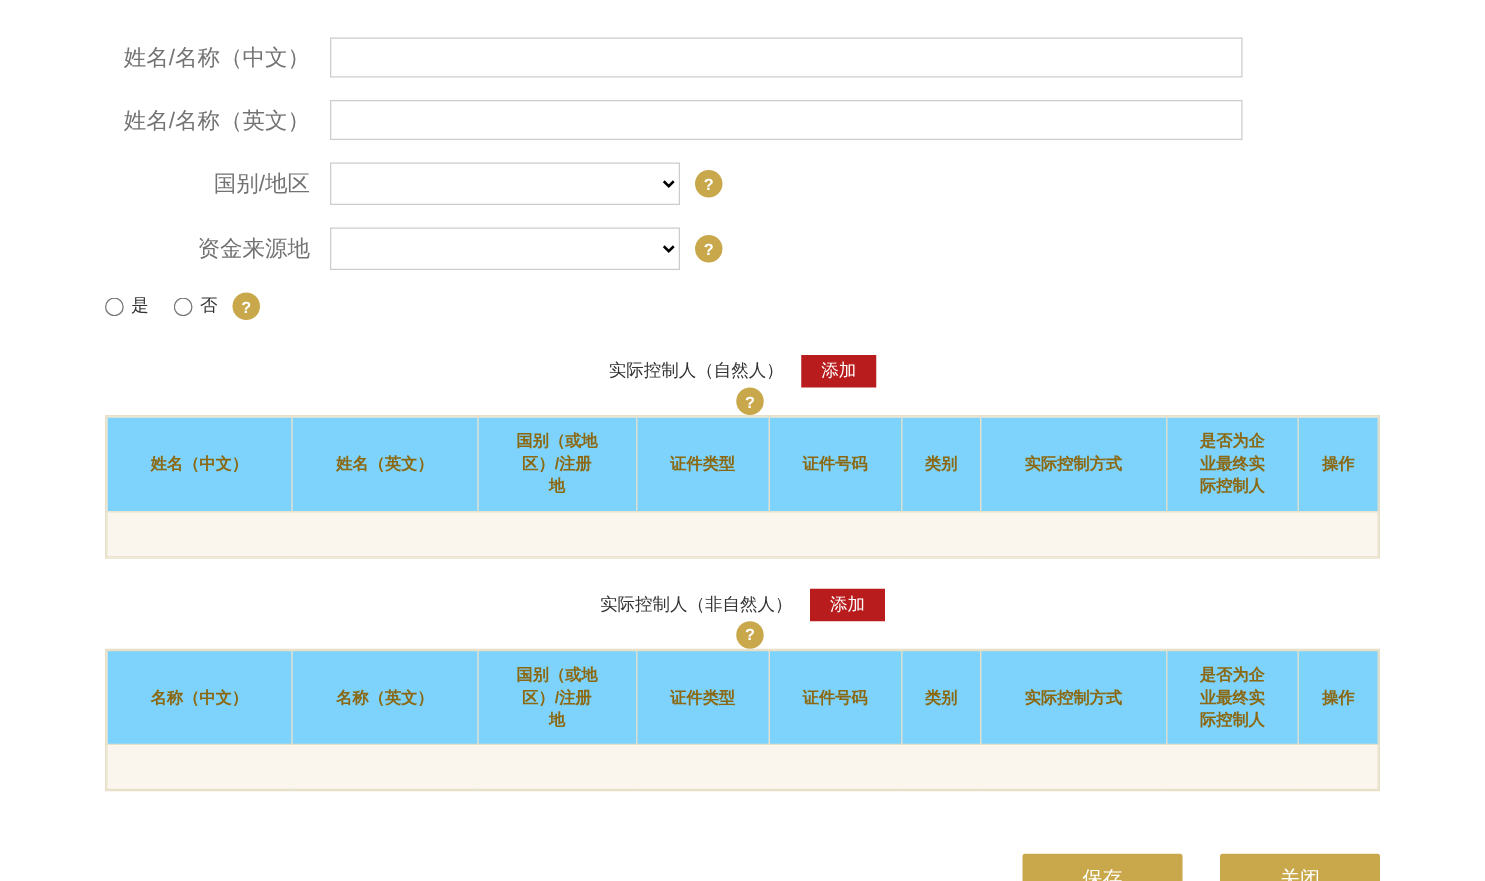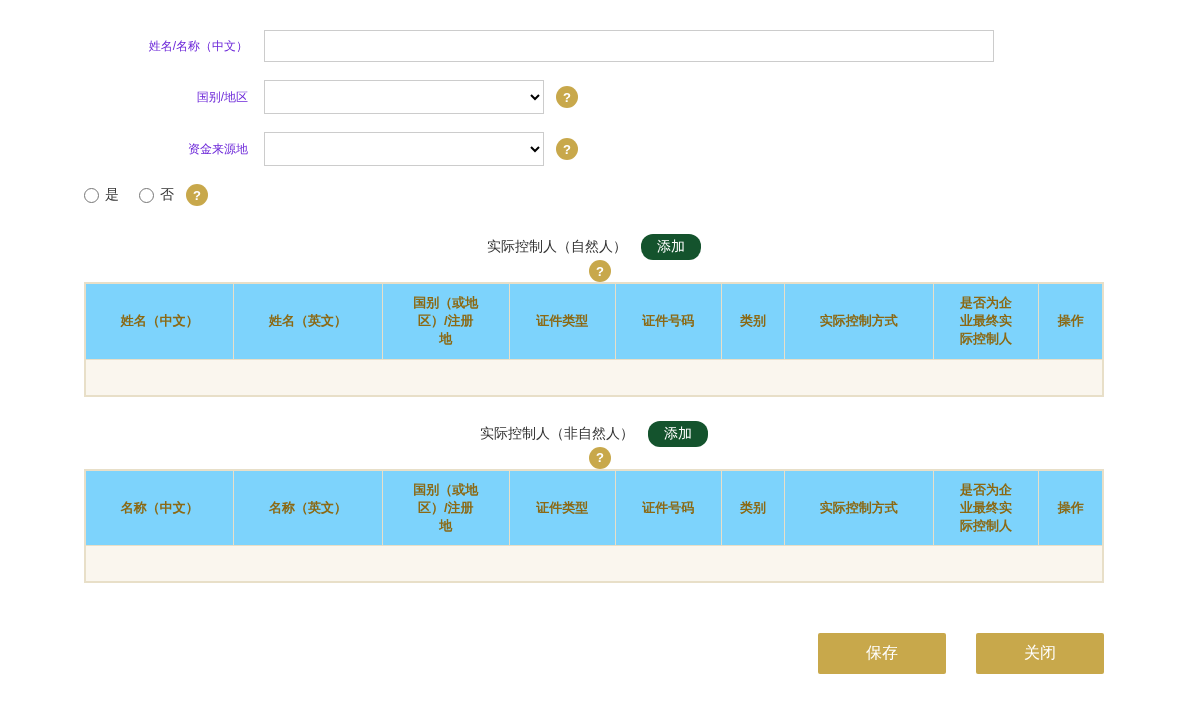--- a/index.html
+++ b/index.html
@@ -16,22 +16,22 @@
     }
     .form-row {
       display: flex;
       align-items: center;
       margin-bottom: 18px;
     }
     .form-label {
       width: 180px;
       text-align: right;
       padding-right: 16px;
-      color: #6d28d9;
-      font-size: 12px;
+      color: #737373;
+      font-size: 18px;
       flex-shrink: 0;
     }
     .form-control {
       flex: 1;
       max-width: 730px;
       height: 32px;
       border: 1px solid #ccc;
       padding: 0 8px;
       font-size: 14px;
       outline: none;
@@ -76,28 +76,28 @@
       width: 15px;
       height: 15px;
       cursor: pointer;
     }
     .section-title {
       font-size: 14px;
       color: #333;
       font-weight: normal;
     }
     .add-btn {
-      background: #14532d;
+      background: #b91c1c;
       color: #fff;
       border: none;
       padding: 4px 16px;
       font-size: 14px;
       cursor: pointer;
       margin-left: 14px;
-      border-radius: 12px;
+      border-radius: 0;
     }
     .table-wrapper {
       width: 100%;
       margin-top: 0;
       border: 1px solid #e8dfc8;
     }
     .data-table {
       width: 100%;
       border-collapse: collapse;
       background: #faf6ee;
@@ -149,20 +149,24 @@
 </head>
 <body>
 
 <div class="container">
 
   <div class="form-row">
     <label class="form-label">姓名/名称（中文）</label>
     <input class="form-control" type="text" value="" style="">
   </div>
 
+  <div class="form-row">
+    <label class="form-label">姓名/名称（英文）</label>
+    <input class="form-control" type="text" value="" style="">
+  </div>
 
   <div class="form-row">
     <label class="form-label">国别/地区</label>
     <select class="form-select">
       <option value="">请选择</option>
     </select>
     <div class="help-icon">?</div>
   </div>
 
   <div class="form-row">

